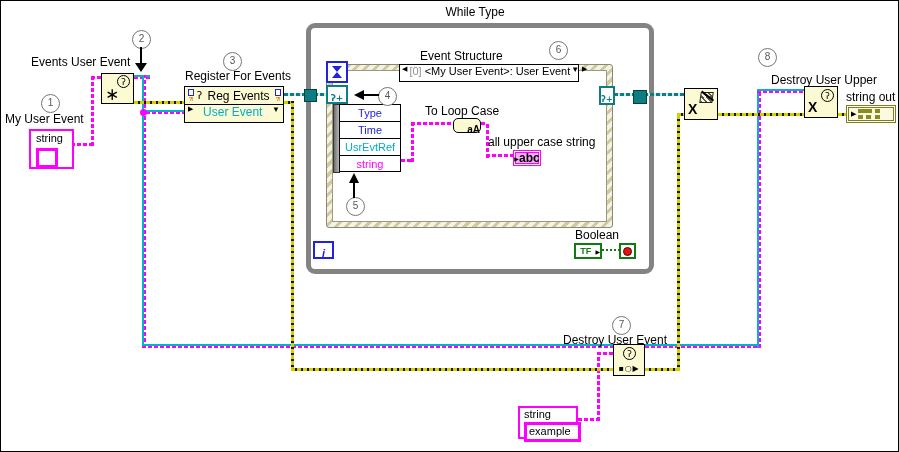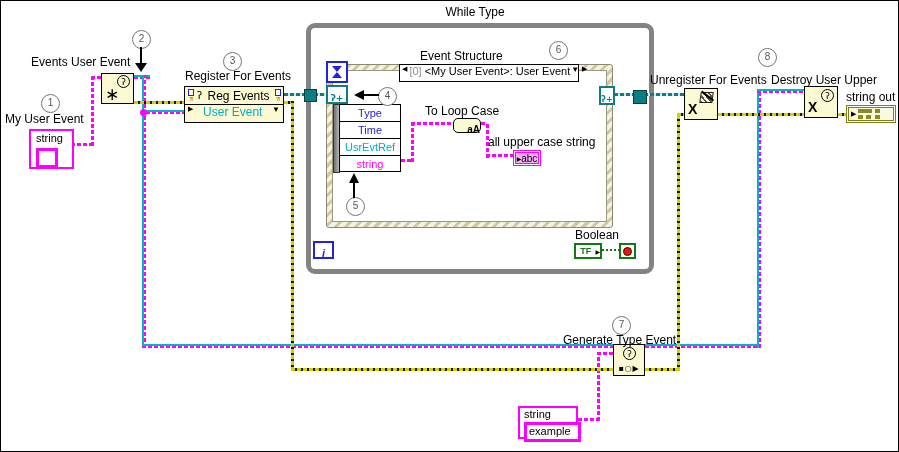--- a/index.html
+++ b/index.html
@@ -91,24 +91,23 @@
   <div class="dot" style="left:139px;top:108px"></div>
 
   <div class="label" style="left:4px;top:111px">My User Event</div>
   <div class="label" style="left:30px;top:54px">Events User Event</div>
   <div class="label" style="left:184px;top:68px">Register For Events</div>
   <div class="label" style="left:305px;top:4px;width:338px;text-align:center">While Type</div>
   <div class="label" style="left:419px;top:48px">Event Structure</div>
   <div class="label" style="left:424px;top:103px">To Loop Case</div>
   <div class="label" style="left:487px;top:134px">all upper case string</div>
   <div class="label" style="left:574px;top:227px">Boolean</div>
-  <div class="label" style="left:649px;top:72px">Unregister For Events</div>
   <div class="label" style="left:770px;top:72px">Destroy User Upper</div>
   <div class="label" style="left:845px;top:89px">string out</div>
-  <div class="label" style="left:562px;top:332px">Generate Type Event</div>
+  <div class="label" style="left:562px;top:332px">Destroy User Event</div>
 
   <div class="callout" style="left:40px;top:93px">1</div>
   <div class="callout" style="left:131px;top:29px">2</div>
   <div class="callout" style="left:222px;top:51px">3</div>
   <div class="callout" style="left:377px;top:86px">4</div>
   <div class="callout" style="left:345px;top:196px">5</div>
   <div class="callout" style="left:548px;top:40px">6</div>
   <div class="callout" style="left:611px;top:315px">7</div>
   <div class="callout" style="left:757px;top:47px">8</div>
 
@@ -180,21 +179,21 @@
     <div class="field-row f-mag" style="border-bottom:none">string</div>
   </div>
 
   <div class="node" style="left:452px;top:117px;width:28px;height:15px;border-radius:5px;text-align:right">
     <span style="font-size:10px;font-weight:bold;line-height:13px">aA</span>
   </div>
 
   <div class="term" style="left:512px;top:149px;width:28px;height:16px;border:1px solid #ff00ff;padding:1px">
     <div style="width:100%;height:100%;background:#f6aef6;border:1px solid #ff00ff;display:flex;align-items:center;justify-content:center;box-sizing:border-box">
       <span style="font-size:6px">▶</span>
-      <span style="font-size:10px;font-weight:normal">abc</span>
+      <span style="font-size:12px;font-weight:bold">abc</span>
     </div>
   </div>
 
   <div class="term" style="left:312px;top:240px;width:21px;height:18px;border:2px solid #2222dd;text-align:center">
     <span style="color:#2222dd;font-weight:bold;font-style:italic;font-size:11px;line-height:14px">i</span>
   </div>
 
   <div class="term" style="left:573px;top:242px;width:28px;height:16px;border:2px solid #127a12;display:flex;align-items:center">
     <span style="flex:1;text-align:center;color:#127a12;font-weight:bold;font-size:9px">TF</span>
     <span style="font-size:6px">▶</span>

